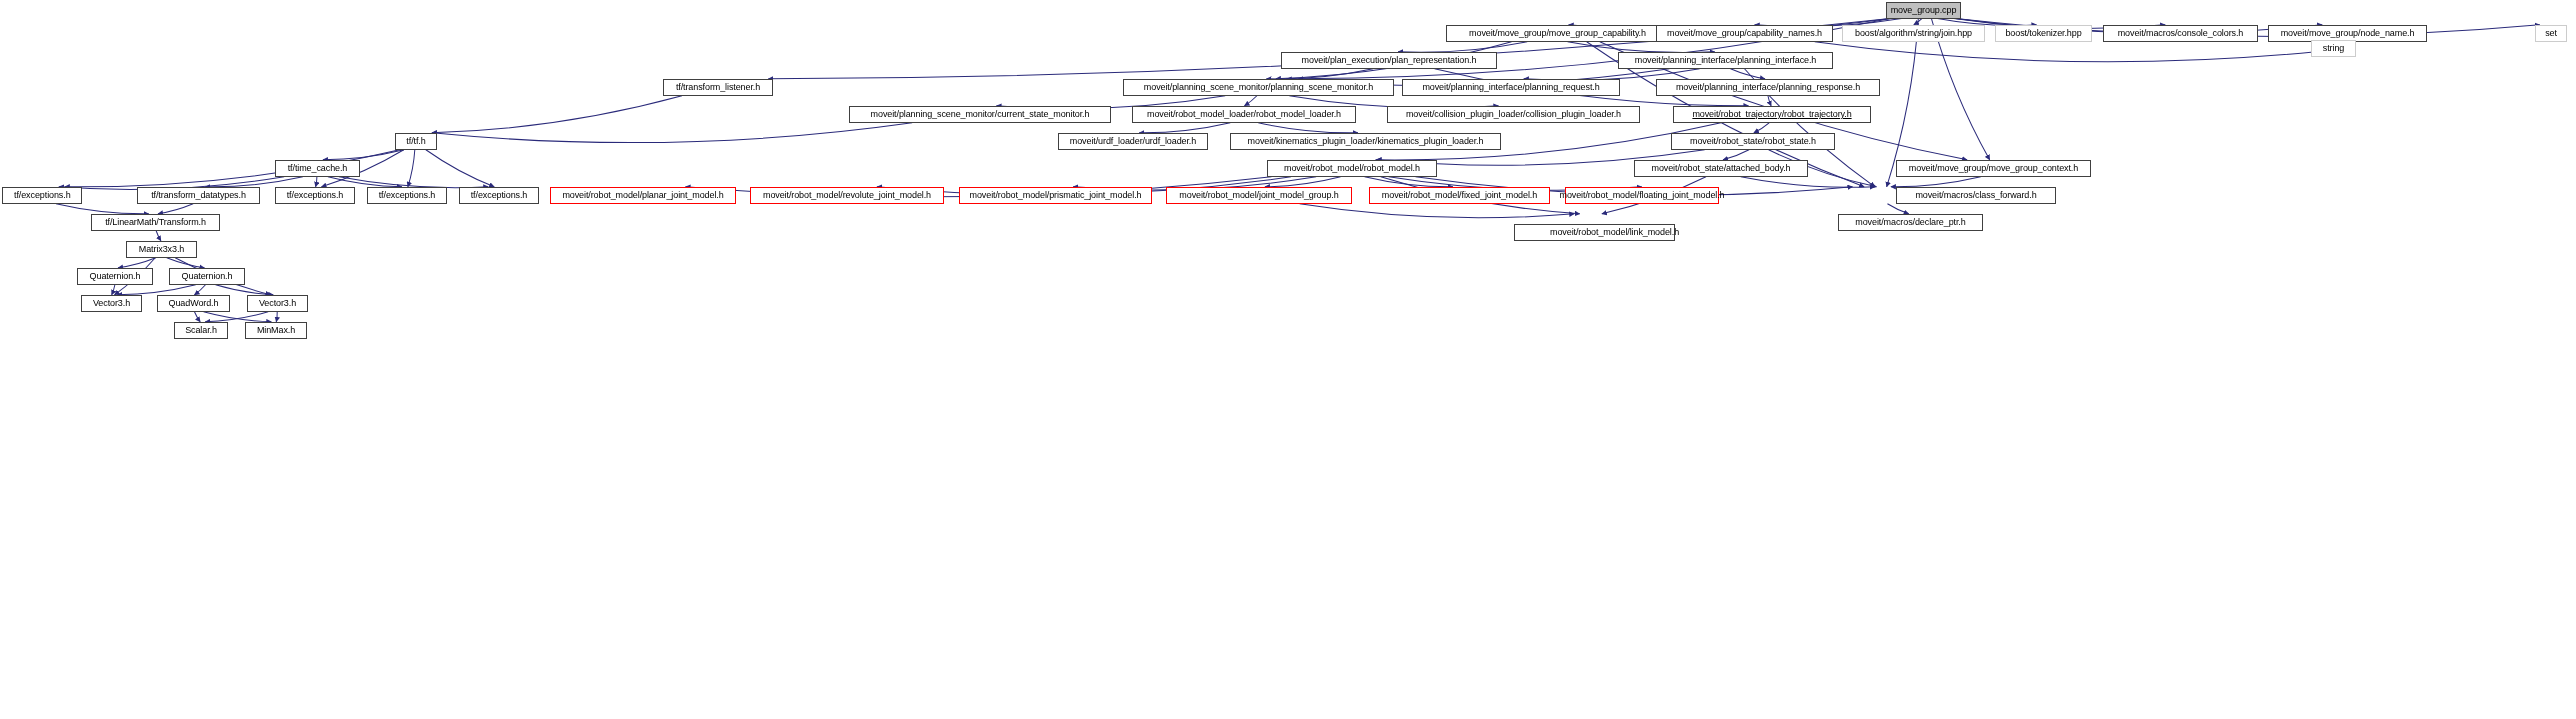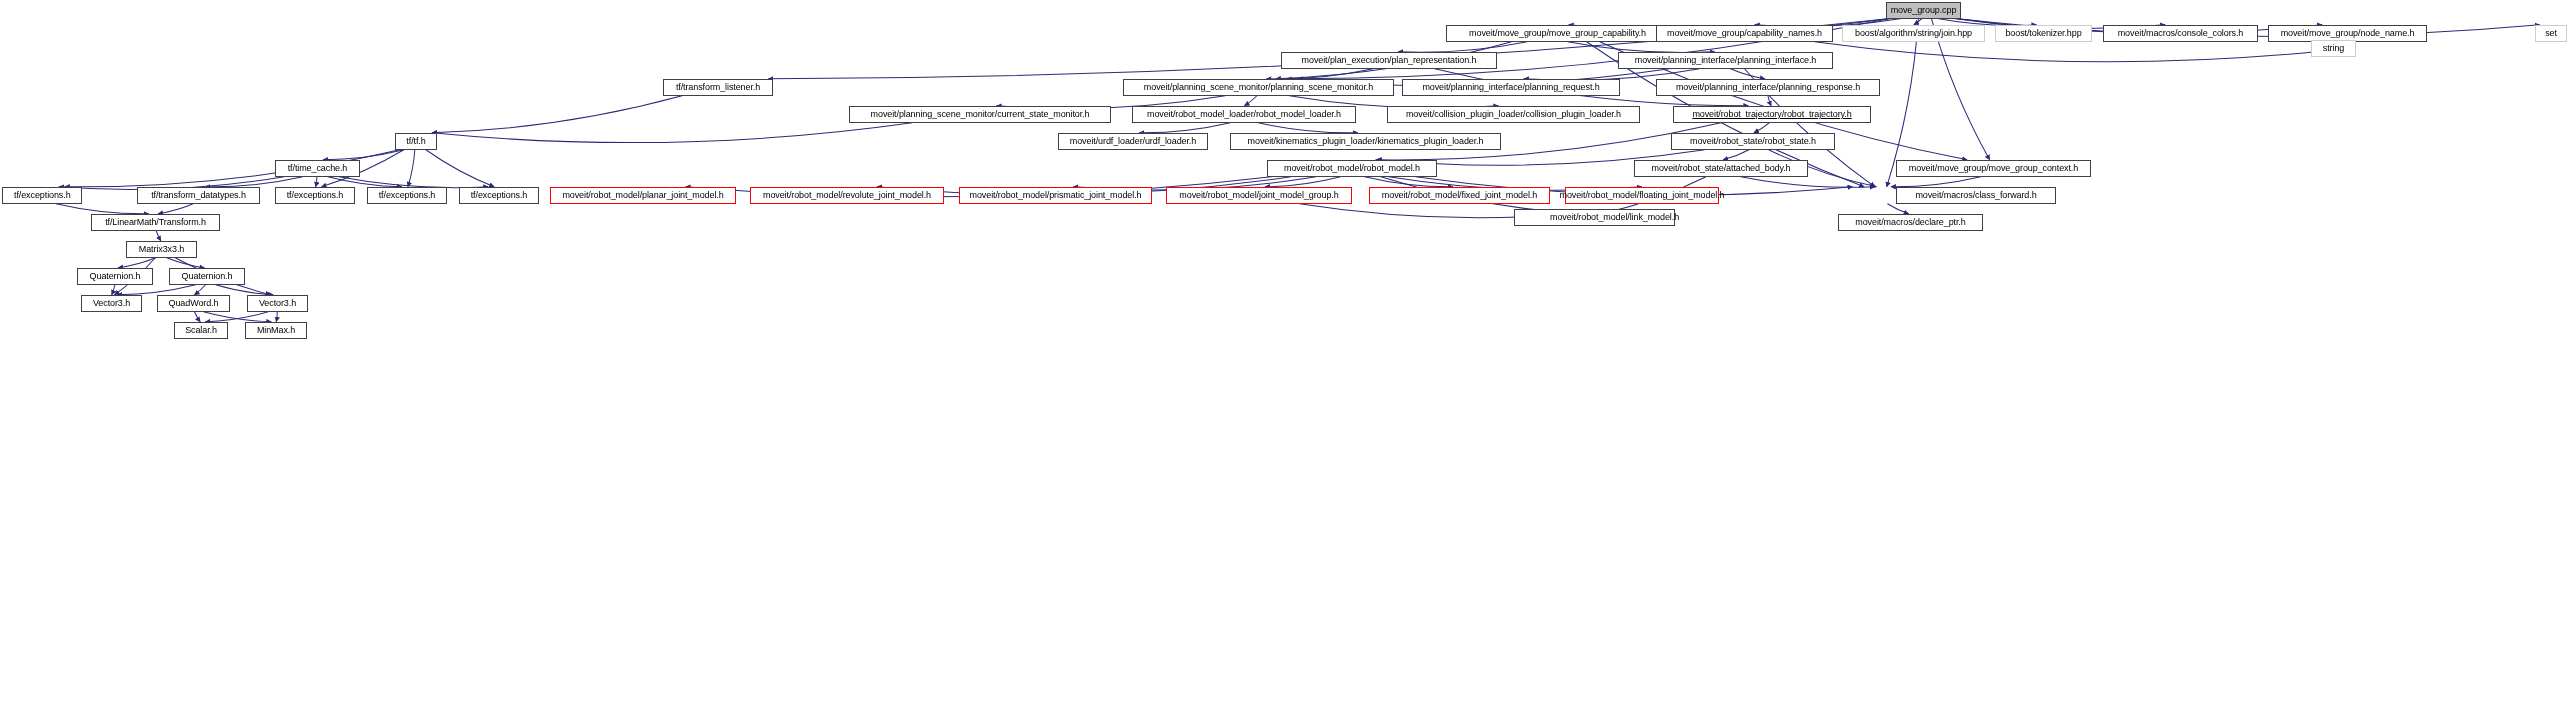--- a/index.html
+++ b/index.html
@@ -164,21 +164,21 @@
       <div class="node solid" style="left: 275px; top: 187px; width: 80px;">tf/exceptions.h</div>
       <div class="node solid" style="left: 367px; top: 187px; width: 80px;">tf/exceptions.h</div>
       <div class="node solid" style="left: 459px; top: 187px; width: 80px;">tf/exceptions.h</div>
       <div class="node red" style="left: 550px; top: 187px; width: 186px;">moveit/robot_model/planar_joint_model.h</div>
       <div class="node red" style="left: 750px; top: 187px; width: 194px;">moveit/robot_model/revolute_joint_model.h</div>
       <div class="node red" style="left: 959px; top: 187px; width: 193px;">moveit/robot_model/prismatic_joint_model.h</div>
       <div class="node red" style="left: 1166px; top: 187px; width: 186px;">moveit/robot_model/joint_model_group.h</div>
       <div class="node red" style="left: 1369px; top: 187px; width: 181px; text-align: center;">moveit/robot_model/fixed_joint_model.h</div>
       <div class="node red" style="left: 1565px; top: 187px; width: 154px;">moveit/robot_model/floating_joint_model.h</div>
       <div class="node solid" style="left: 1896px; top: 187px; width: 160px;">moveit/macros/class_forward.h</div>
-      <div class="node solid" style="left: 1514px; top: 209px; width: 161px; padding-left: 44px;">moveit/robot_model/link_model.h</div>
+      <div class="node solid" style="left: 1514px; top: 224px; width: 161px; padding-left: 44px;">moveit/robot_model/link_model.h</div>
       <div class="node solid" style="left: 1838px; top: 214px; width: 145px;">moveit/macros/declare_ptr.h</div>
       <div class="node solid" style="left: 91px; top: 214px; width: 129px;">tf/LinearMath/Transform.h</div>
       <div class="node solid" style="left: 126px; top: 241px; width: 71px;">Matrix3x3.h</div>
       <div class="node solid" style="left: 77px; top: 268px; width: 76px;">Quaternion.h</div>
       <div class="node solid" style="left: 169px; top: 268px; width: 76px;">Quaternion.h</div>
       <div class="node solid" style="left: 81px; top: 295px; width: 61px;">Vector3.h</div>
       <div class="node solid" style="left: 157px; top: 295px; width: 73px;">QuadWord.h</div>
       <div class="node solid" style="left: 247px; top: 295px; width: 61px;">Vector3.h</div>
       <div class="node solid" style="left: 174px; top: 322px; width: 54px;">Scalar.h</div>
       <div class="node solid" style="left: 245px; top: 322px; width: 62px;">MinMax.h</div>

